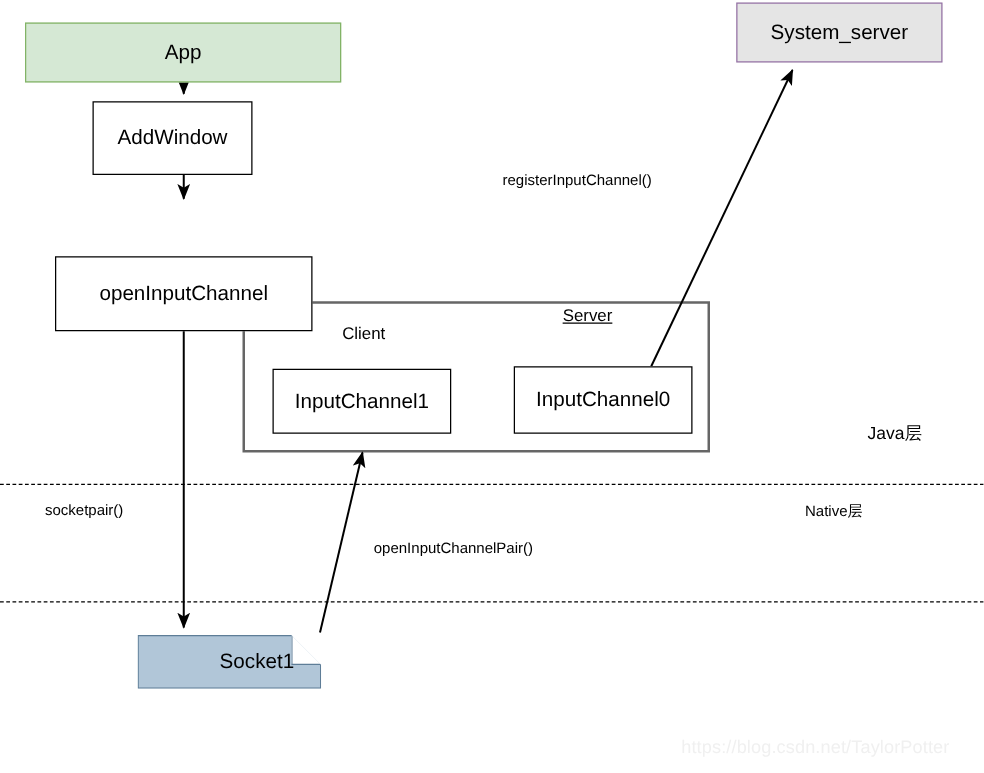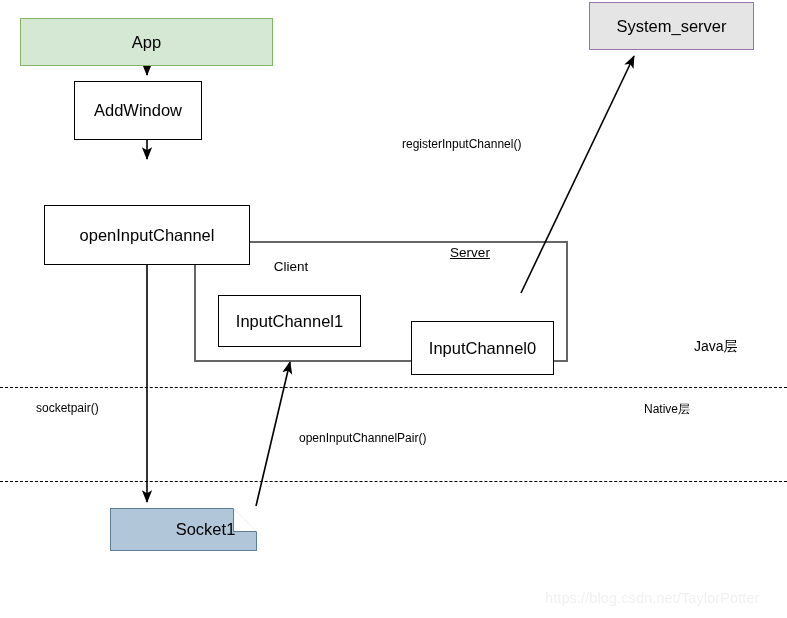--- a/index.html
+++ b/index.html
@@ -86,21 +86,20 @@
     left: 218px;
     top: 295px;
     width: 143px;
     height: 52px;
   }
   .box-inputchannel0 {
     left: 411px;
     top: 293px;
     width: 143px;
     height: 54px;
-    margin-top: 28px;
   }
 
   
   .caption {
     position: absolute;
     font-size: 13.5px;
     color: #000000;
     text-align: center;
     white-space: nowrap;
   }

